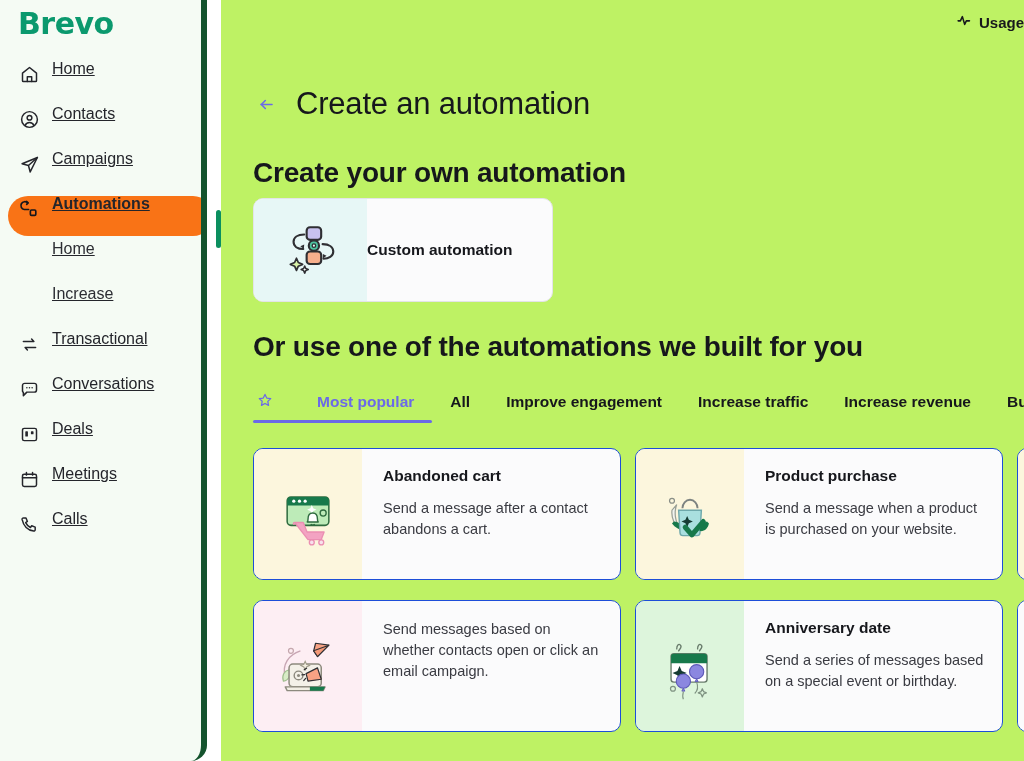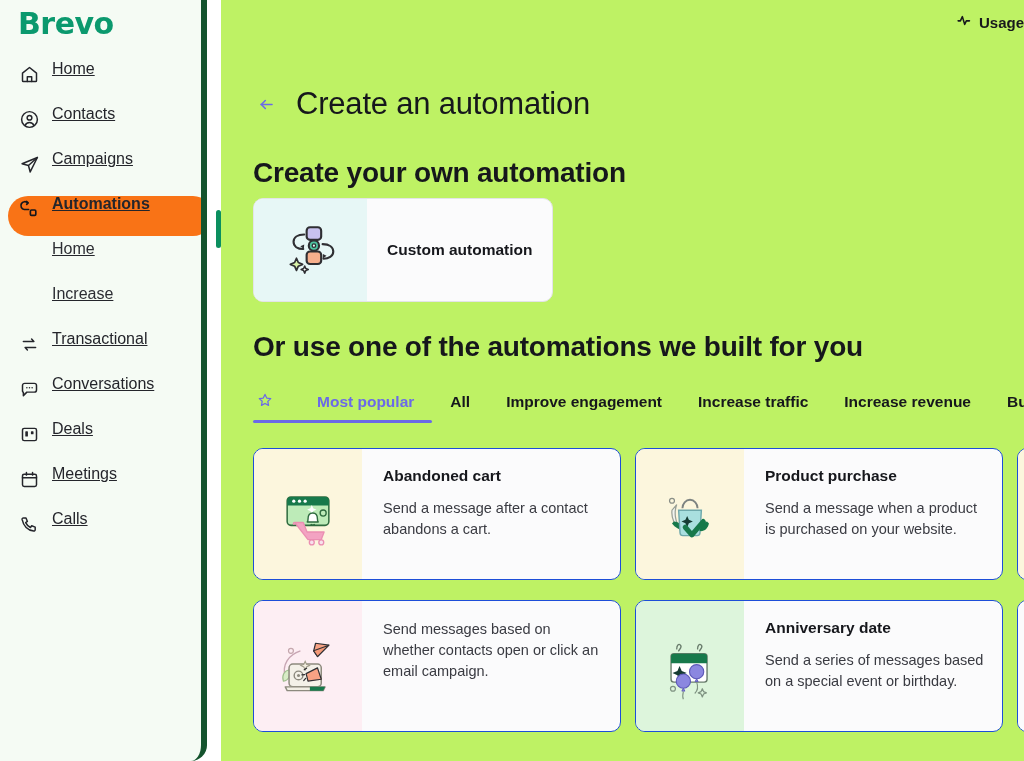--- a/index.html
+++ b/index.html
@@ -175,21 +175,20 @@
     flex: 0 0 113px;
     background: #e7f7f6;
     display: flex;
     align-items: center;
     justify-content: center;
   }
   .custom-card .cc-body {
     flex: 1;
     display: flex;
     align-items: center;
-    padding-left: 20px;
   }
   .custom-card .cc-title {
     font-size: 15.5px;
     font-weight: 700;
     color: #16171c;
   }
 
   
   .tabs {
     position: absolute;

